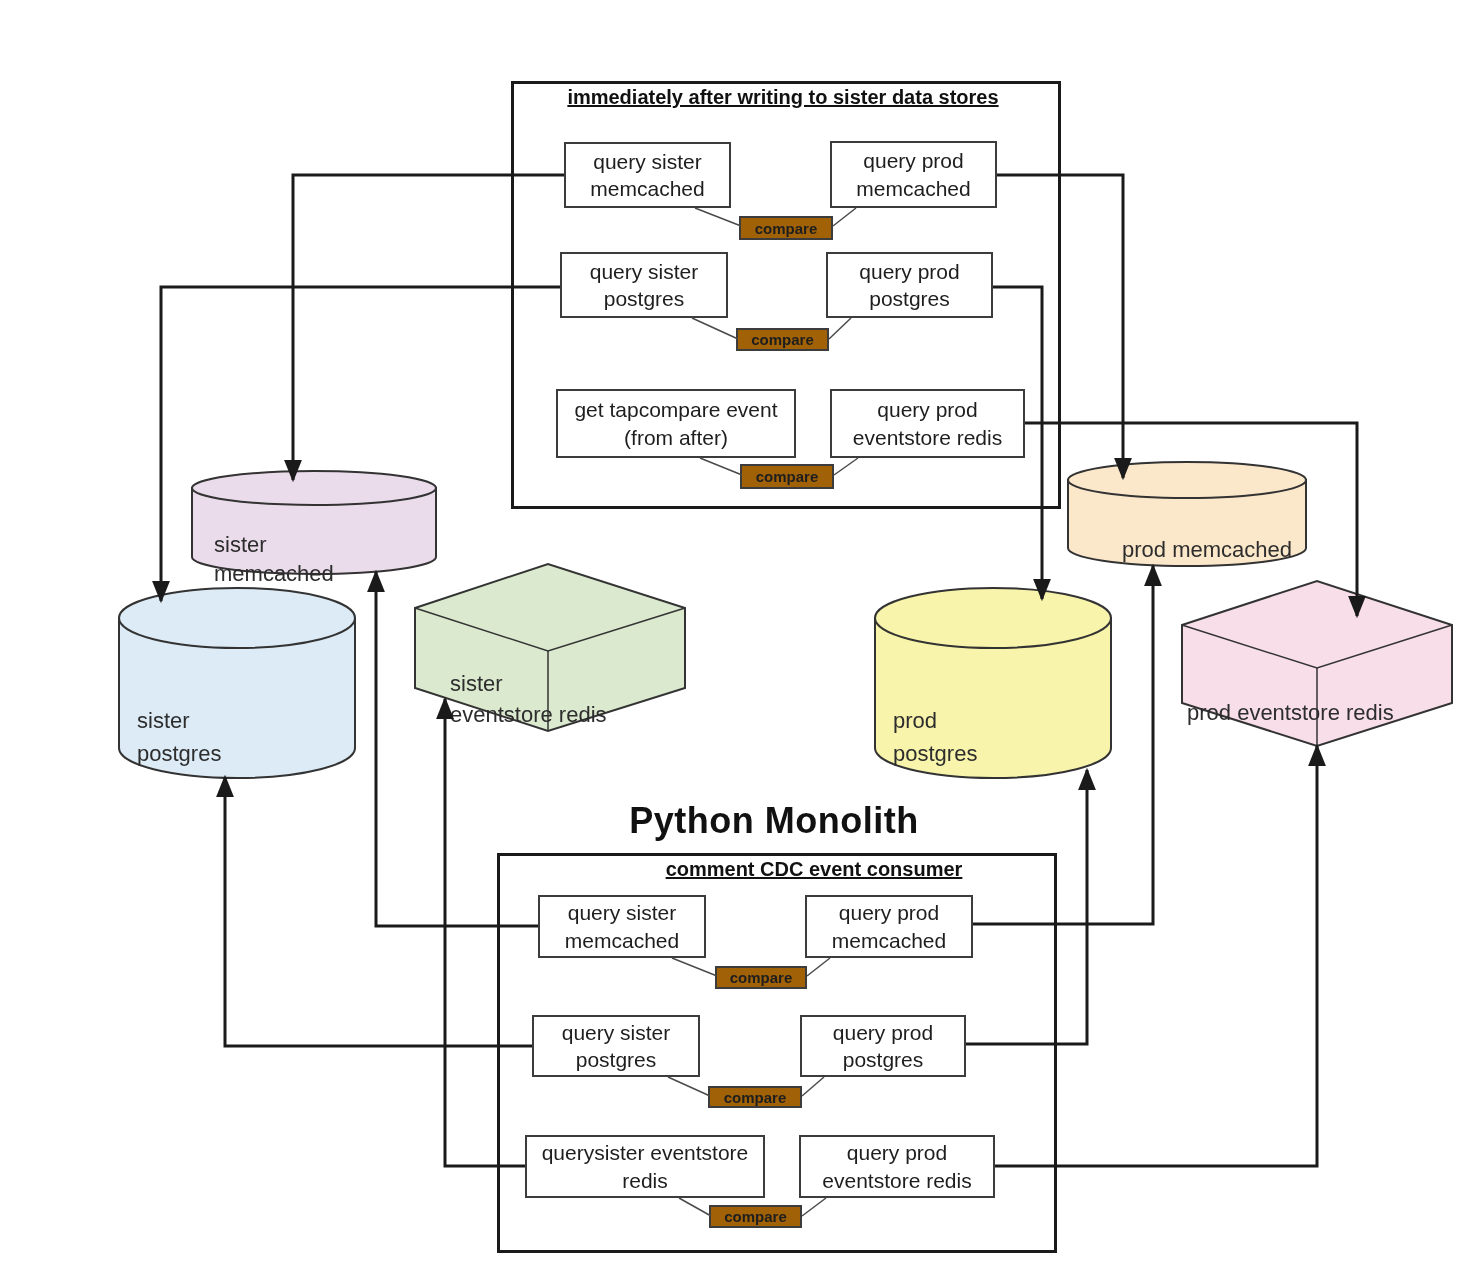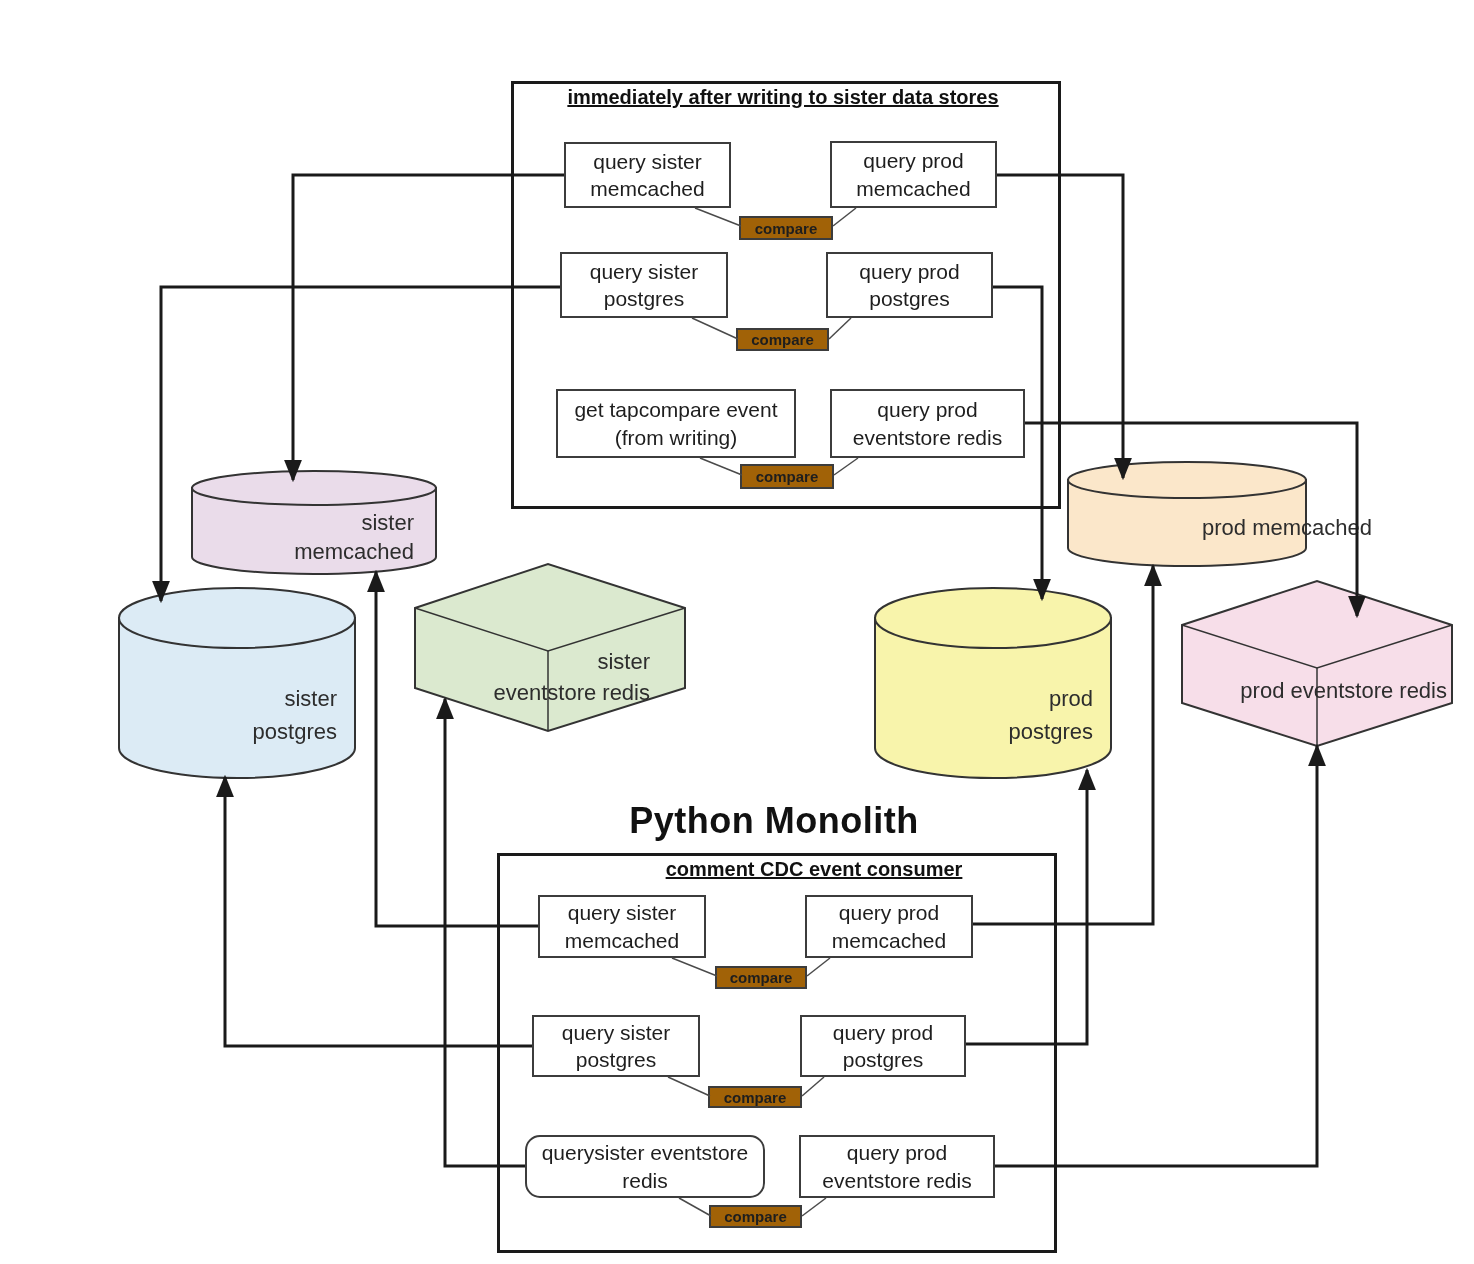--- a/index.html
+++ b/index.html
@@ -22,21 +22,21 @@
     position:absolute;border:2px solid #3c3c3c;background:#ffffff;
     display:flex;align-items:center;justify-content:center;text-align:center;
     font-size:21px;line-height:1.3;color:#1e1e1e;padding:1px 2px;box-sizing:border-box;
   }
   .cmp{
     position:absolute;border:2px solid #3c3c3c;background:#a16207;
     display:flex;align-items:center;justify-content:center;text-align:center;
     font-size:15px;font-weight:600;color:#1e1e1e;box-sizing:border-box;
   }
   .store-label{
-    position:absolute;text-align:right;font-size:22px;color:#2d2d2d;
+    position:absolute;text-align:left;font-size:22px;color:#2d2d2d;margin-top:22px;
   }
   .store-label div{white-space:nowrap;}
 </style>
 </head>
 <body>
 
 <div id="canvas">
 
   <svg class="layer" width="1474" height="1264">
 
@@ -77,37 +77,37 @@
   <div class="subtitle" style="left:511px;top:86px;width:544px;">immediately after writing to sister data stores</div>
 
   <div class="qbox" style="left:564px;top:142px;width:167px;height:66px;">query sister memcached</div>
   <div class="qbox" style="left:830px;top:141px;width:167px;height:67px;">query prod memcached</div>
   <div class="cmp" style="left:739px;top:216px;width:94px;height:24px;">compare</div>
 
   <div class="qbox" style="left:560px;top:252px;width:168px;height:66px;">query sister postgres</div>
   <div class="qbox" style="left:826px;top:252px;width:167px;height:66px;">query prod postgres</div>
   <div class="cmp" style="left:736px;top:328px;width:93px;height:23px;">compare</div>
 
-  <div class="qbox" style="left:556px;top:389px;width:240px;height:69px;">get tapcompare event (from writing)</div>
+  <div class="qbox" style="left:556px;top:389px;width:240px;height:69px;">get tapcompare event (from after)</div>
   <div class="qbox" style="left:830px;top:389px;width:195px;height:69px;">query prod eventstore redis</div>
   <div class="cmp" style="left:740px;top:464px;width:94px;height:25px;">compare</div>
 
   <div class="title" style="left:474px;top:800px;width:600px;">Python Monolith</div>
   <div class="container" style="left:497px;top:853px;width:554px;height:394px;"></div>
   <div class="subtitle" style="left:497px;top:858px;width:554px;margin-left:40px;">comment CDC event consumer</div>
 
   <div class="qbox" style="left:538px;top:895px;width:168px;height:63px;">query sister memcached</div>
   <div class="qbox" style="left:805px;top:895px;width:168px;height:63px;">query prod memcached</div>
   <div class="cmp" style="left:715px;top:966px;width:92px;height:23px;">compare</div>
 
   <div class="qbox" style="left:532px;top:1015px;width:168px;height:62px;">query sister postgres</div>
   <div class="qbox" style="left:800px;top:1015px;width:166px;height:62px;">query prod postgres</div>
   <div class="cmp" style="left:708px;top:1086px;width:94px;height:22px;">compare</div>
 
-  <div class="qbox" style="left:525px;top:1135px;width:240px;height:63px;border-radius:15px;">querysister eventstore redis</div>
+  <div class="qbox" style="left:525px;top:1135px;width:240px;height:63px;">querysister eventstore redis</div>
   <div class="qbox" style="left:799px;top:1135px;width:196px;height:63px;">query prod eventstore redis</div>
   <div class="cmp" style="left:709px;top:1205px;width:93px;height:23px;">compare</div>
 
   <div class="store-label" style="left:214px;top:508px;width:200px;line-height:29px;">
     <div>sister</div>
     <div>memcached</div>
   </div>
   <div class="store-label" style="left:137px;top:682px;width:200px;line-height:33px;">
     <div>sister</div>
     <div>postgres</div>

